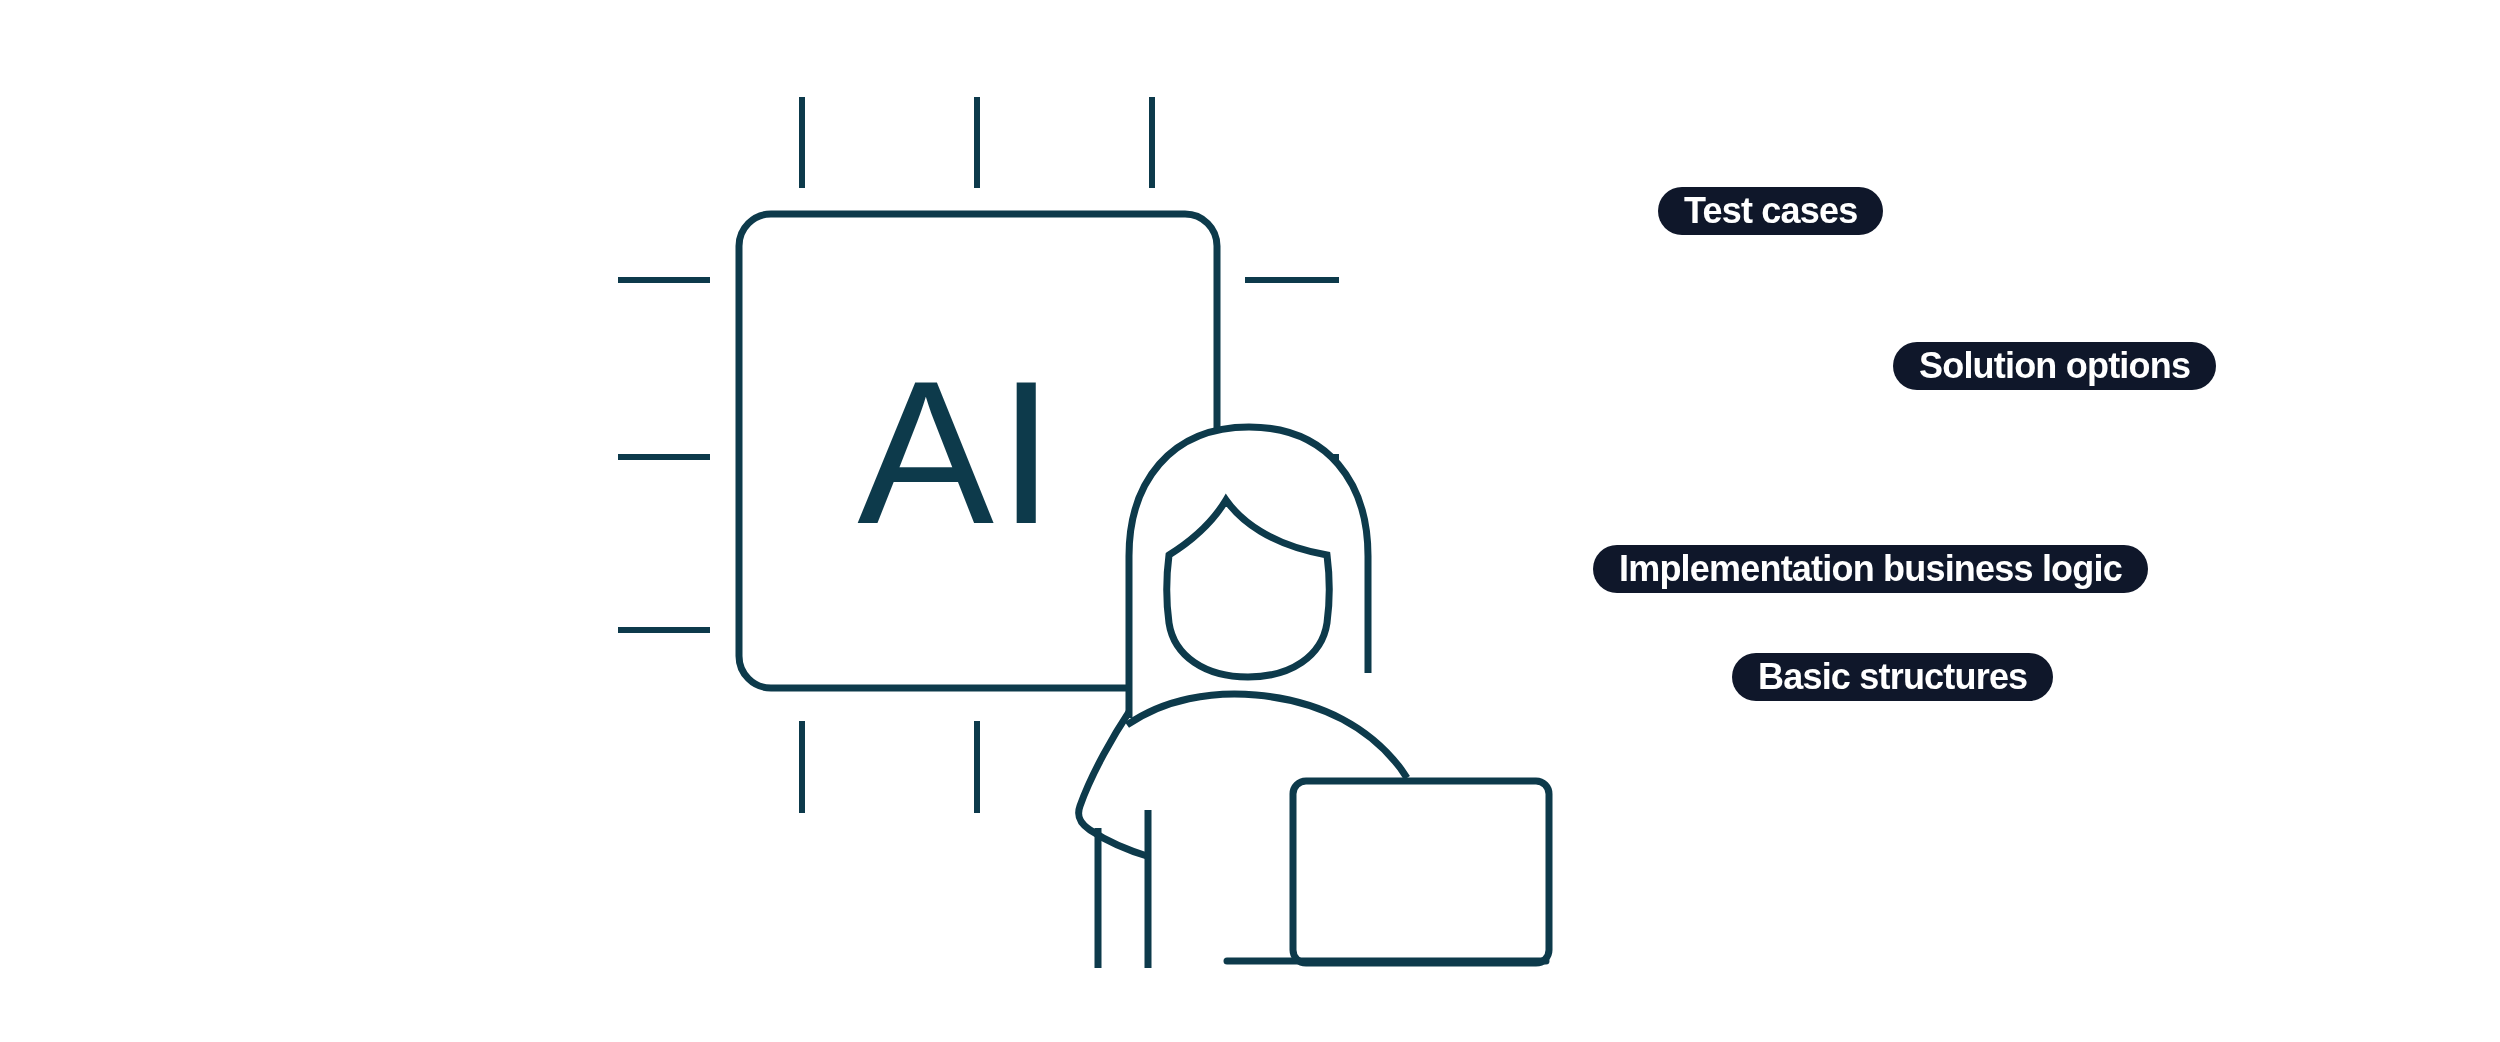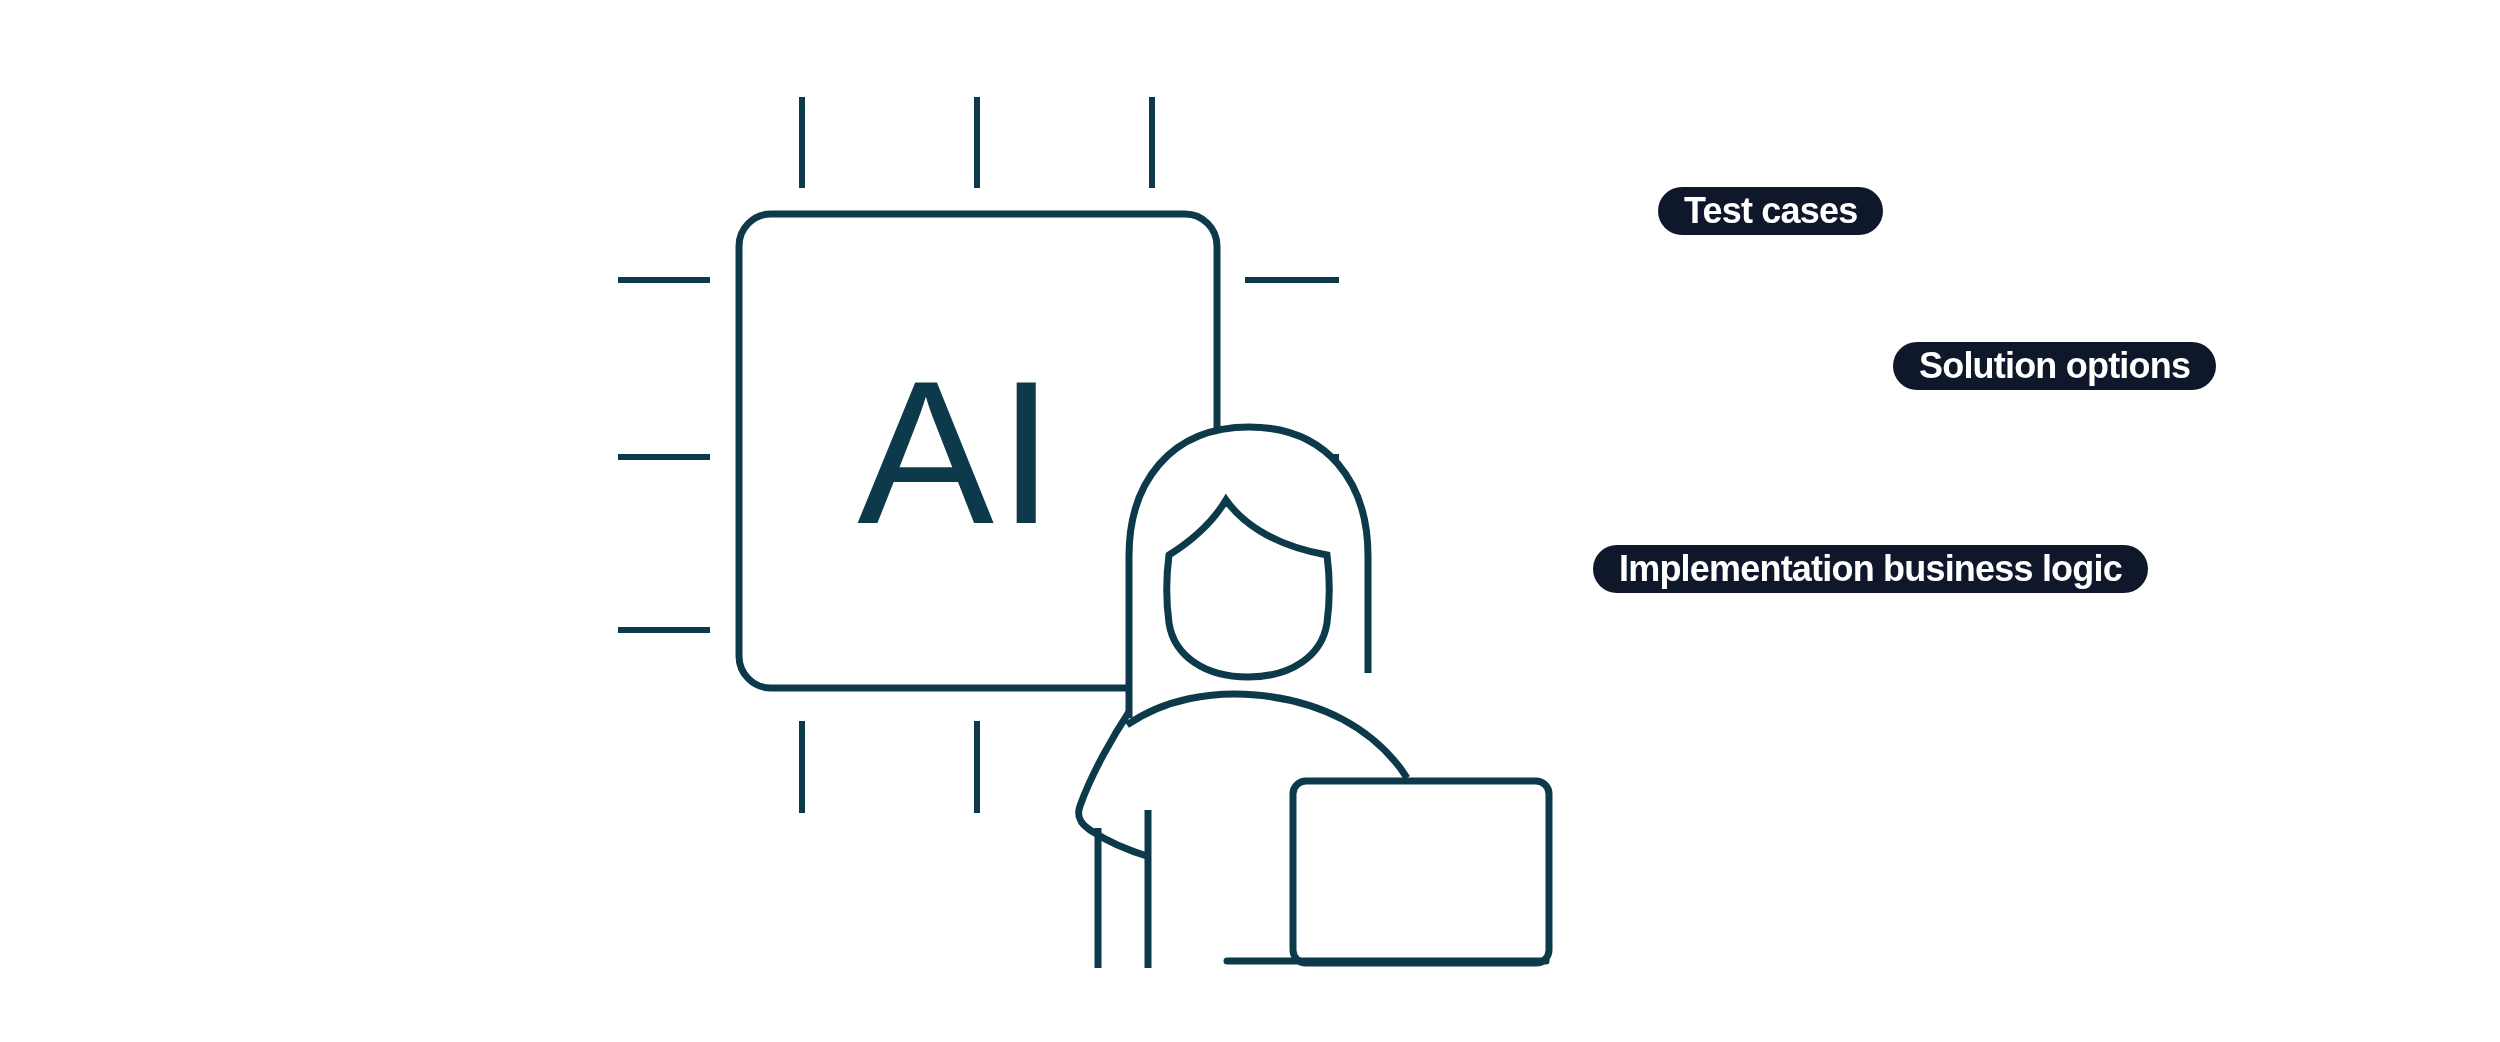--- a/index.html
+++ b/index.html
@@ -81,14 +81,17 @@
 
   <div class="badge badge-1">
     <span>Test cases</span>
   </div>
   <div class="badge badge-3">
     <span>Solution options</span>
   </div>
   <div class="badge badge-4">
     <span>Implementation business logic</span>
   </div>
+  <div class="badge badge-5">
+    <span>Basic structures</span>
+  </div>
 
 </div>
 
 </body></html>

